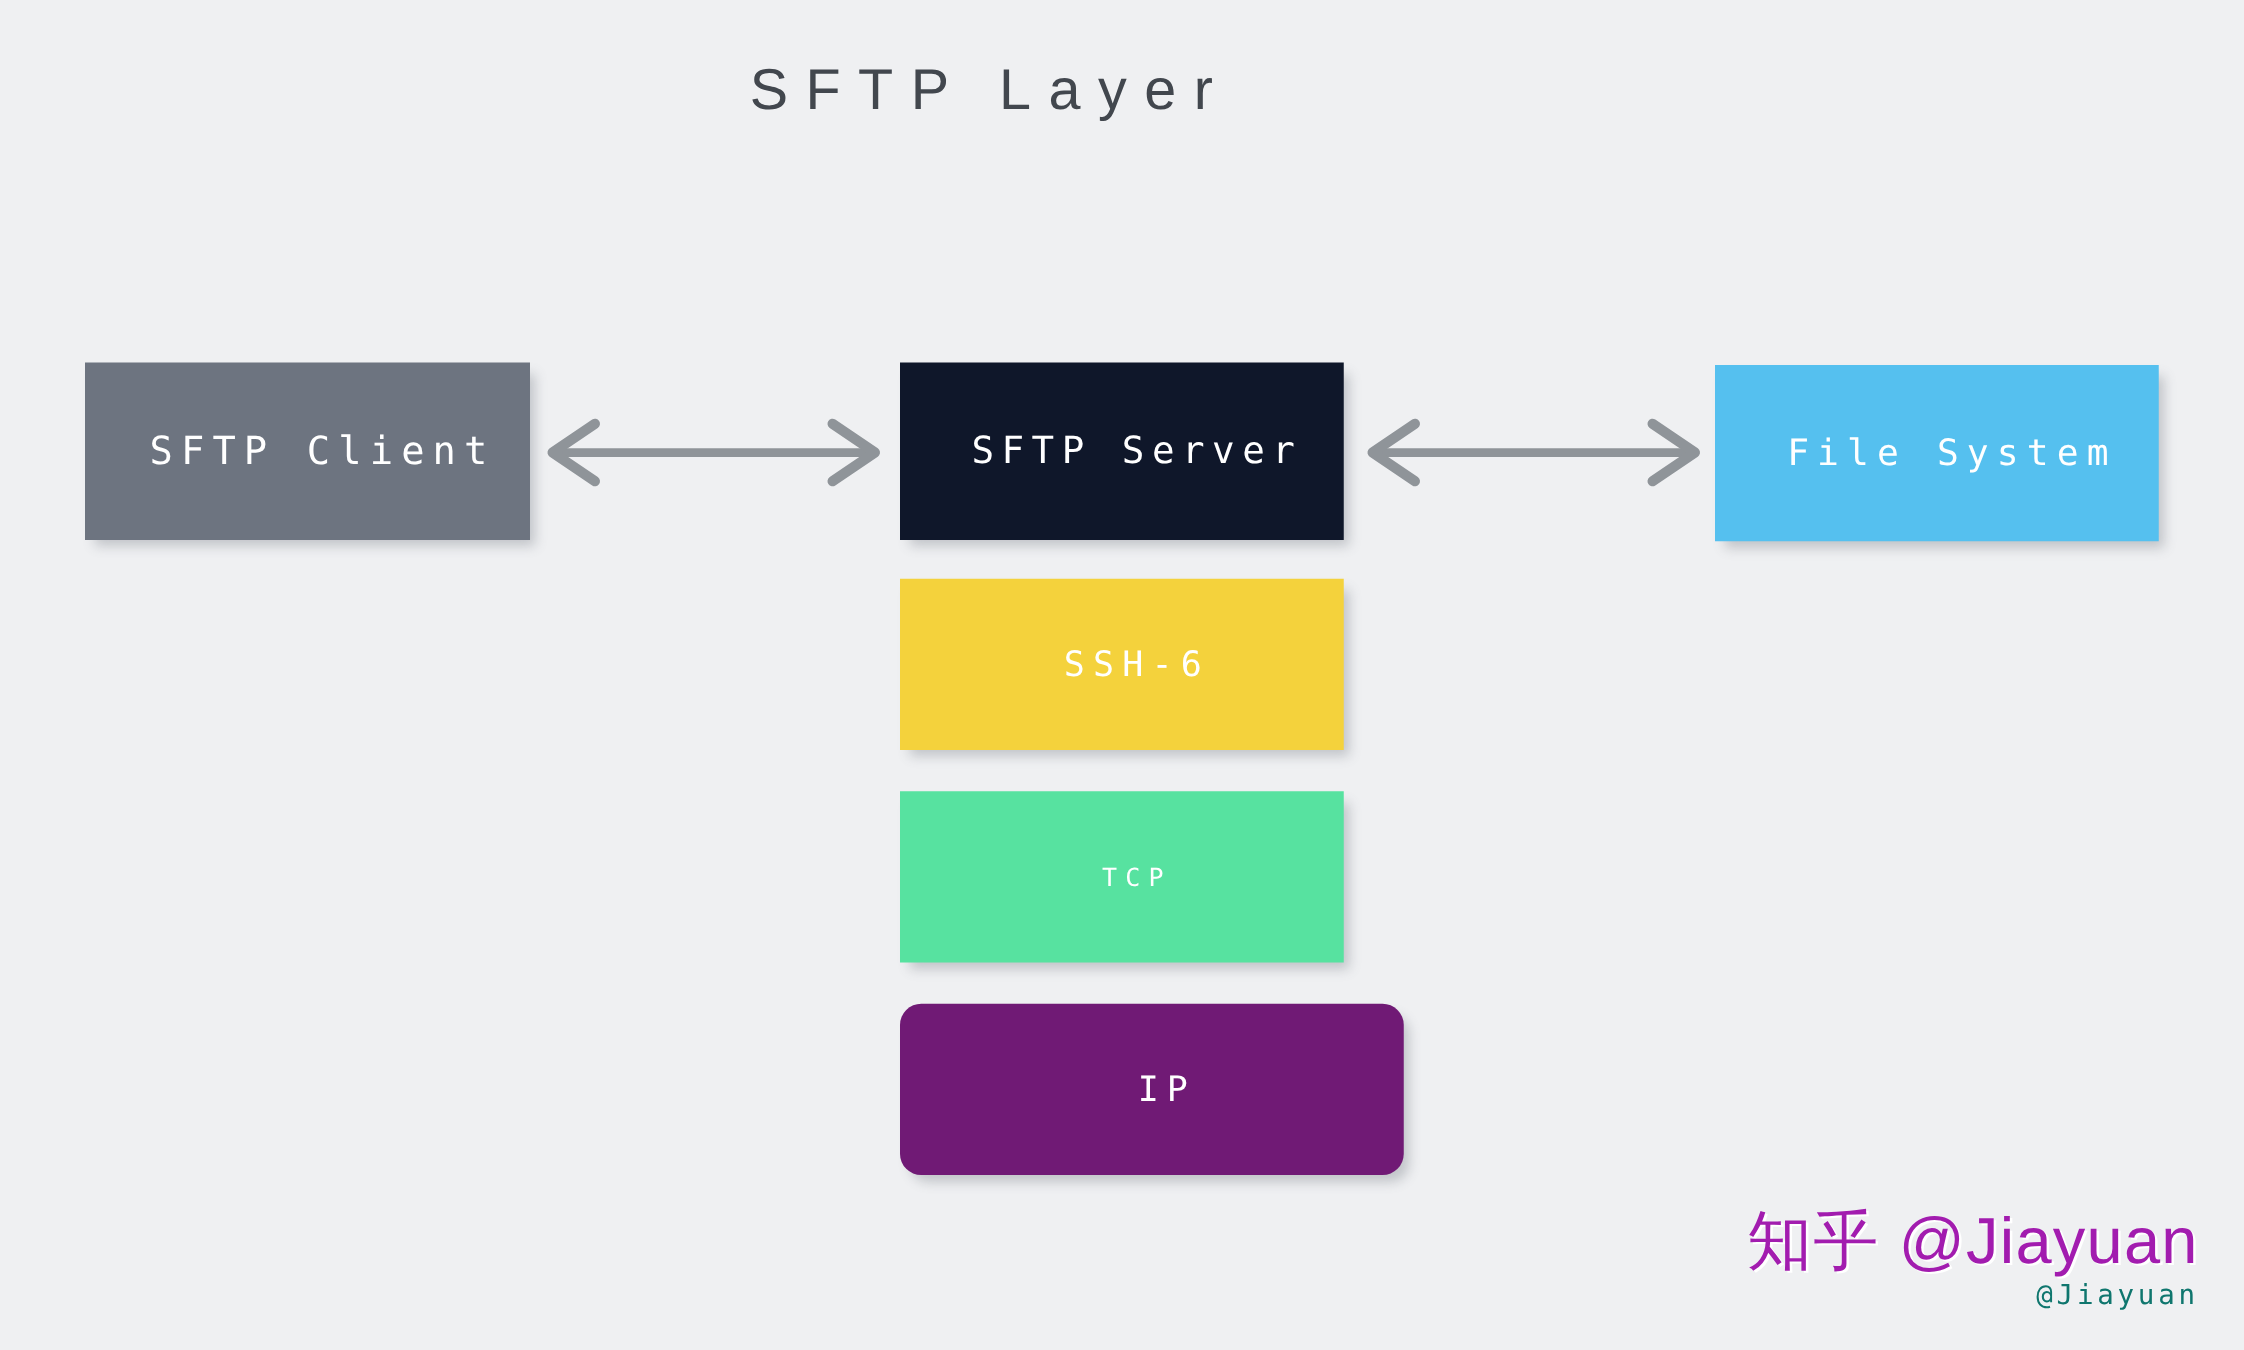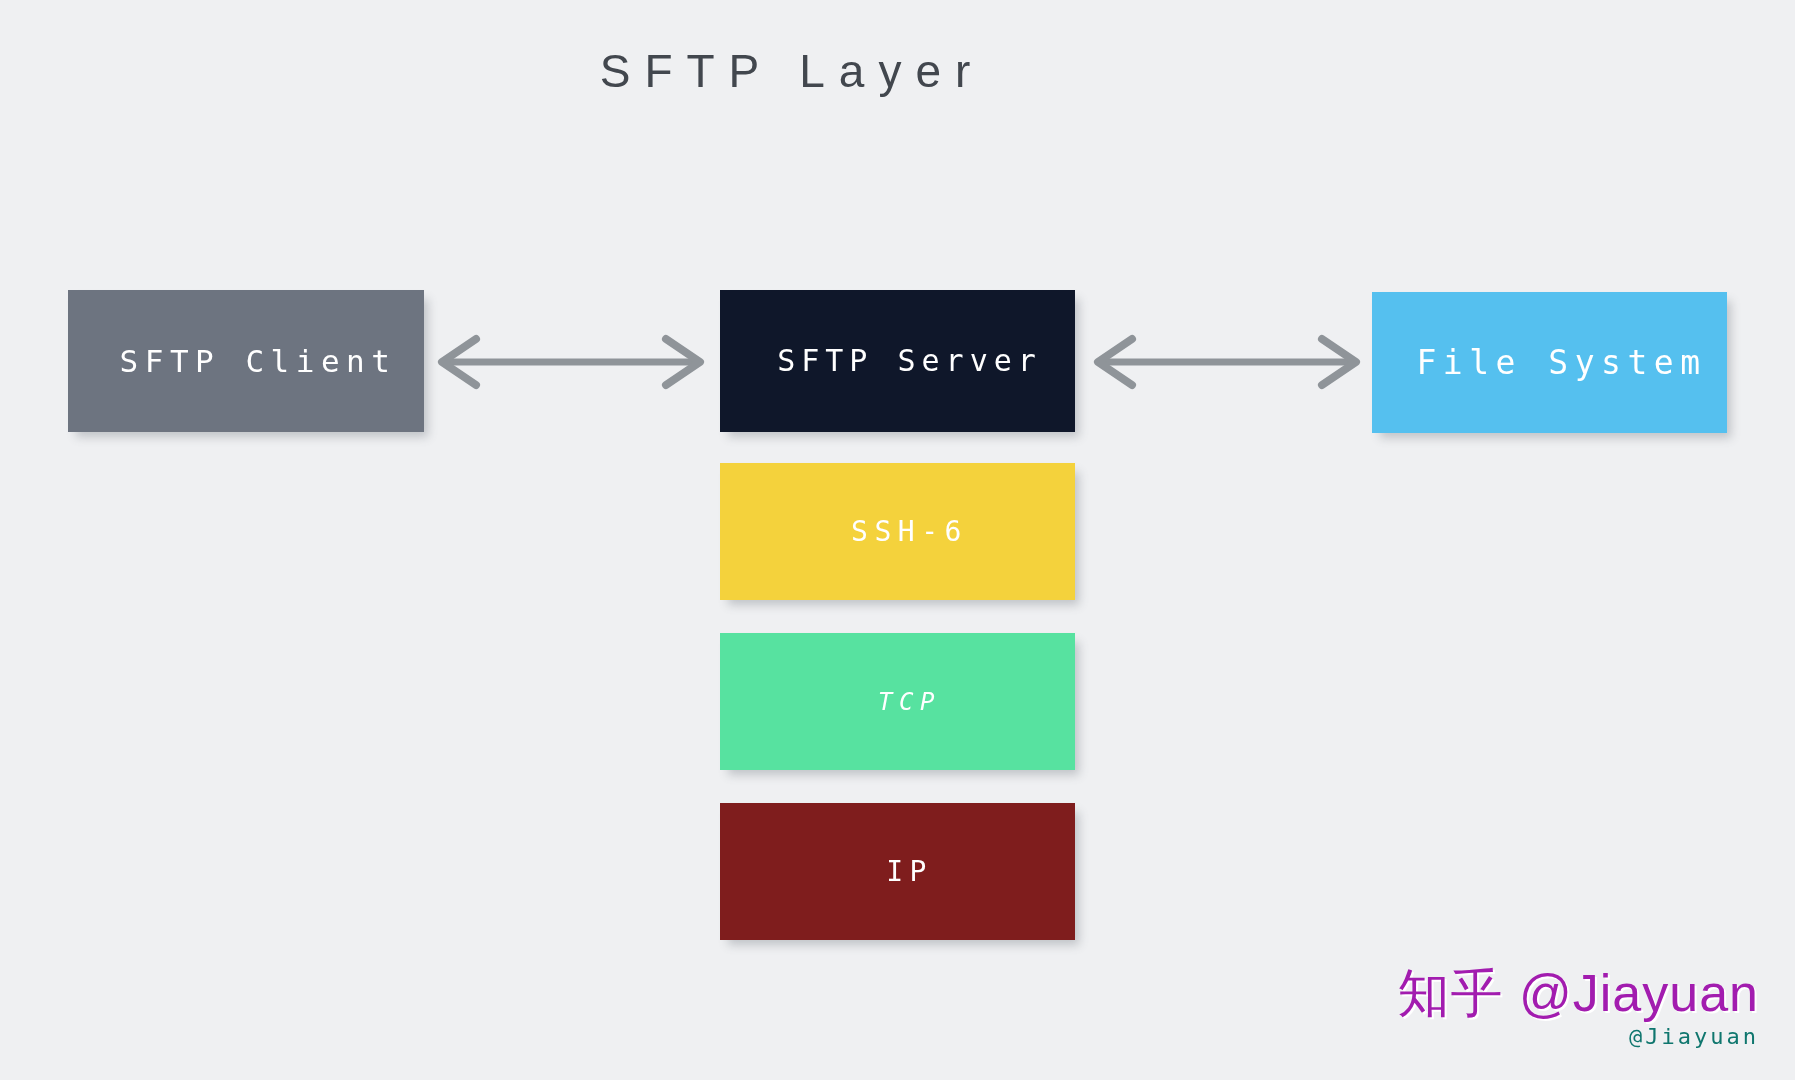--- a/index.html
+++ b/index.html
@@ -61,37 +61,38 @@
   .node-server {
     left: 720px; top: 290px;  width: 355px; height: 142px;
     background: #0f172a;
   }
   .node-server .node-label { font-size: 30px; letter-spacing: 6px; }
 
   .node-filesystem {
     left: 1372px; top: 292px; width: 355px; height: 141px;
     background: #55c0ef;
   }
-  .node-filesystem .node-label { font-size: 33px; letter-spacing: 6.5px; }
+  .node-filesystem .node-label { font-size: 29px; letter-spacing: 6.5px; }
 
   .node-ssh2 {
     left: 720px; top: 463px; width: 355px; height: 137px;
     background: #f4d23c;
   }
   .node-ssh2 .node-label { font-size: 28px; letter-spacing: 6.5px; }
 
   .node-tcp {
     left: 720px; top: 633px; width: 355px; height: 137px;
     background: #57e2a0;
   }
-  .node-tcp .node-label { font-size: 24px; letter-spacing: 6.5px; font-style: italic; }
+  .node-tcp .node-label { font-size: 20px; letter-spacing: 6.5px; }
 
   .node-ip {
-    left: 720px; top: 803px; width: 355px; height: 137px;
-    background: #7f1d1d;
+    left: 720px; top: 803px; width: 403px; height: 137px;
+    background: #701a75;
+    border-radius: 17px;
   }
   .node-ip .node-label { font-size: 28px; letter-spacing: 6.5px; }
 
   
   .arrow {
     position: absolute;
     top: 330px;
     height: 64px;
   }
   .arrow-left  { left: 430px;  width: 282px; }

